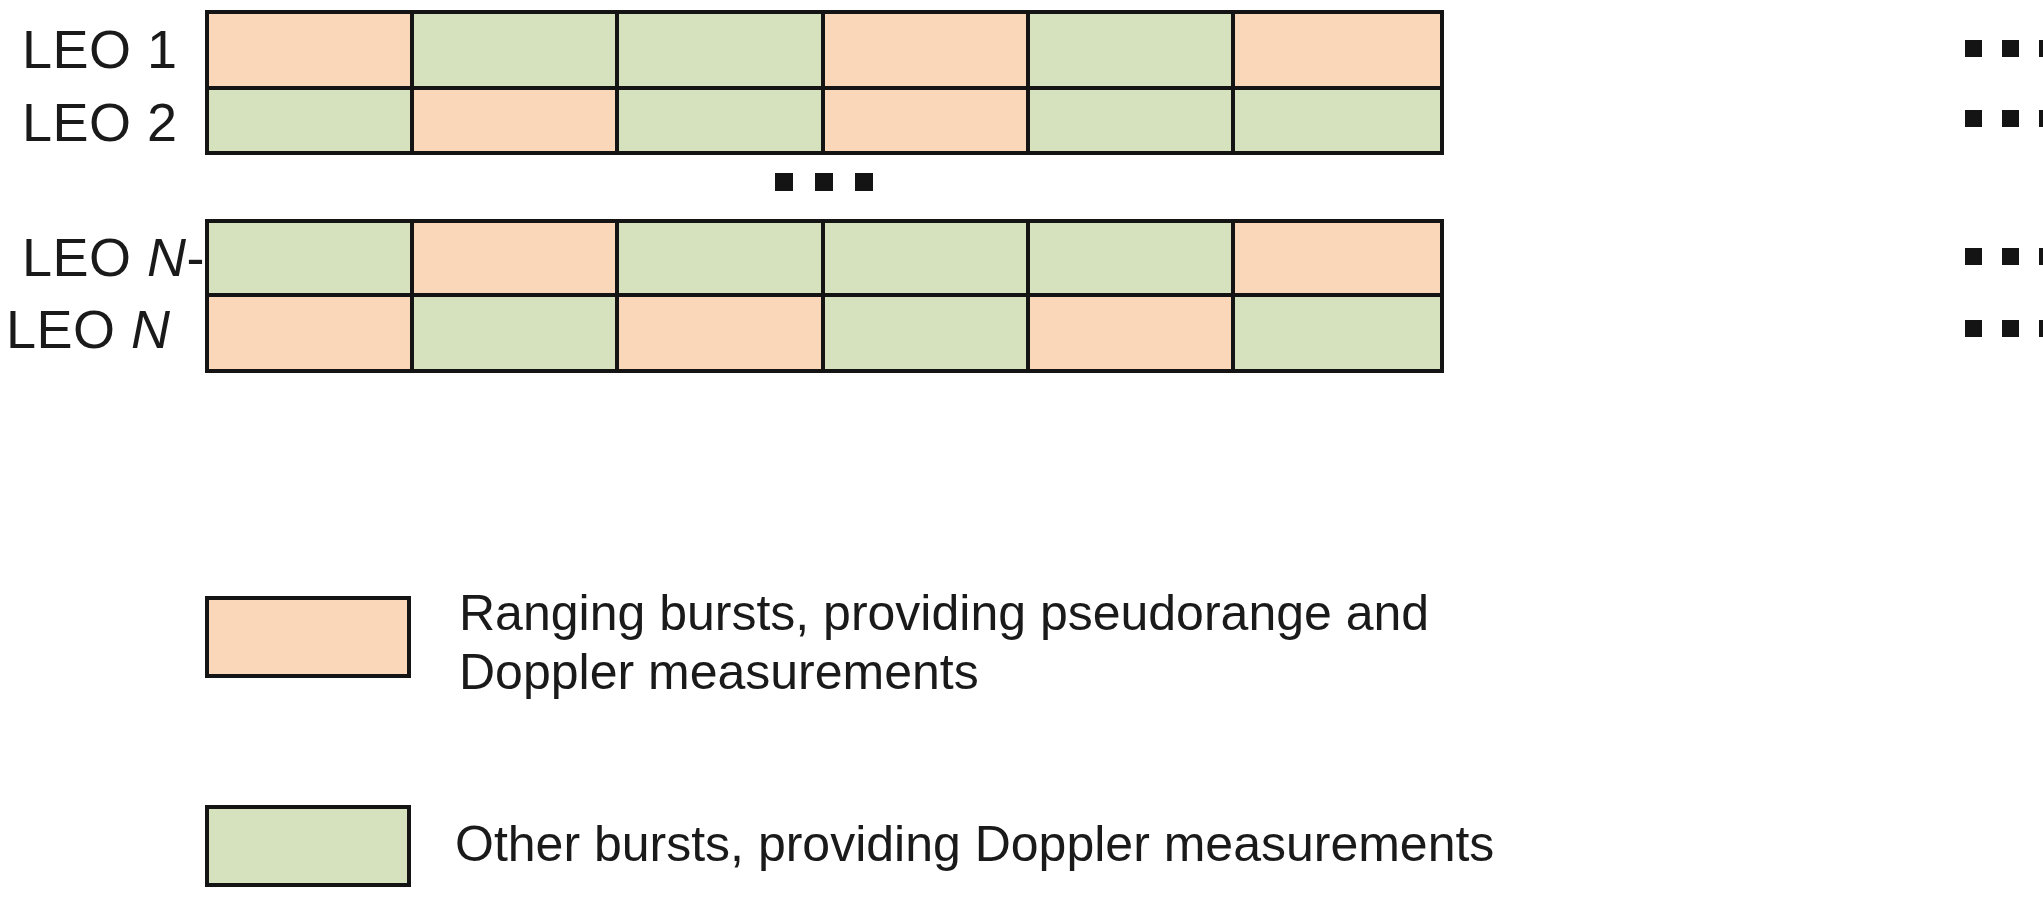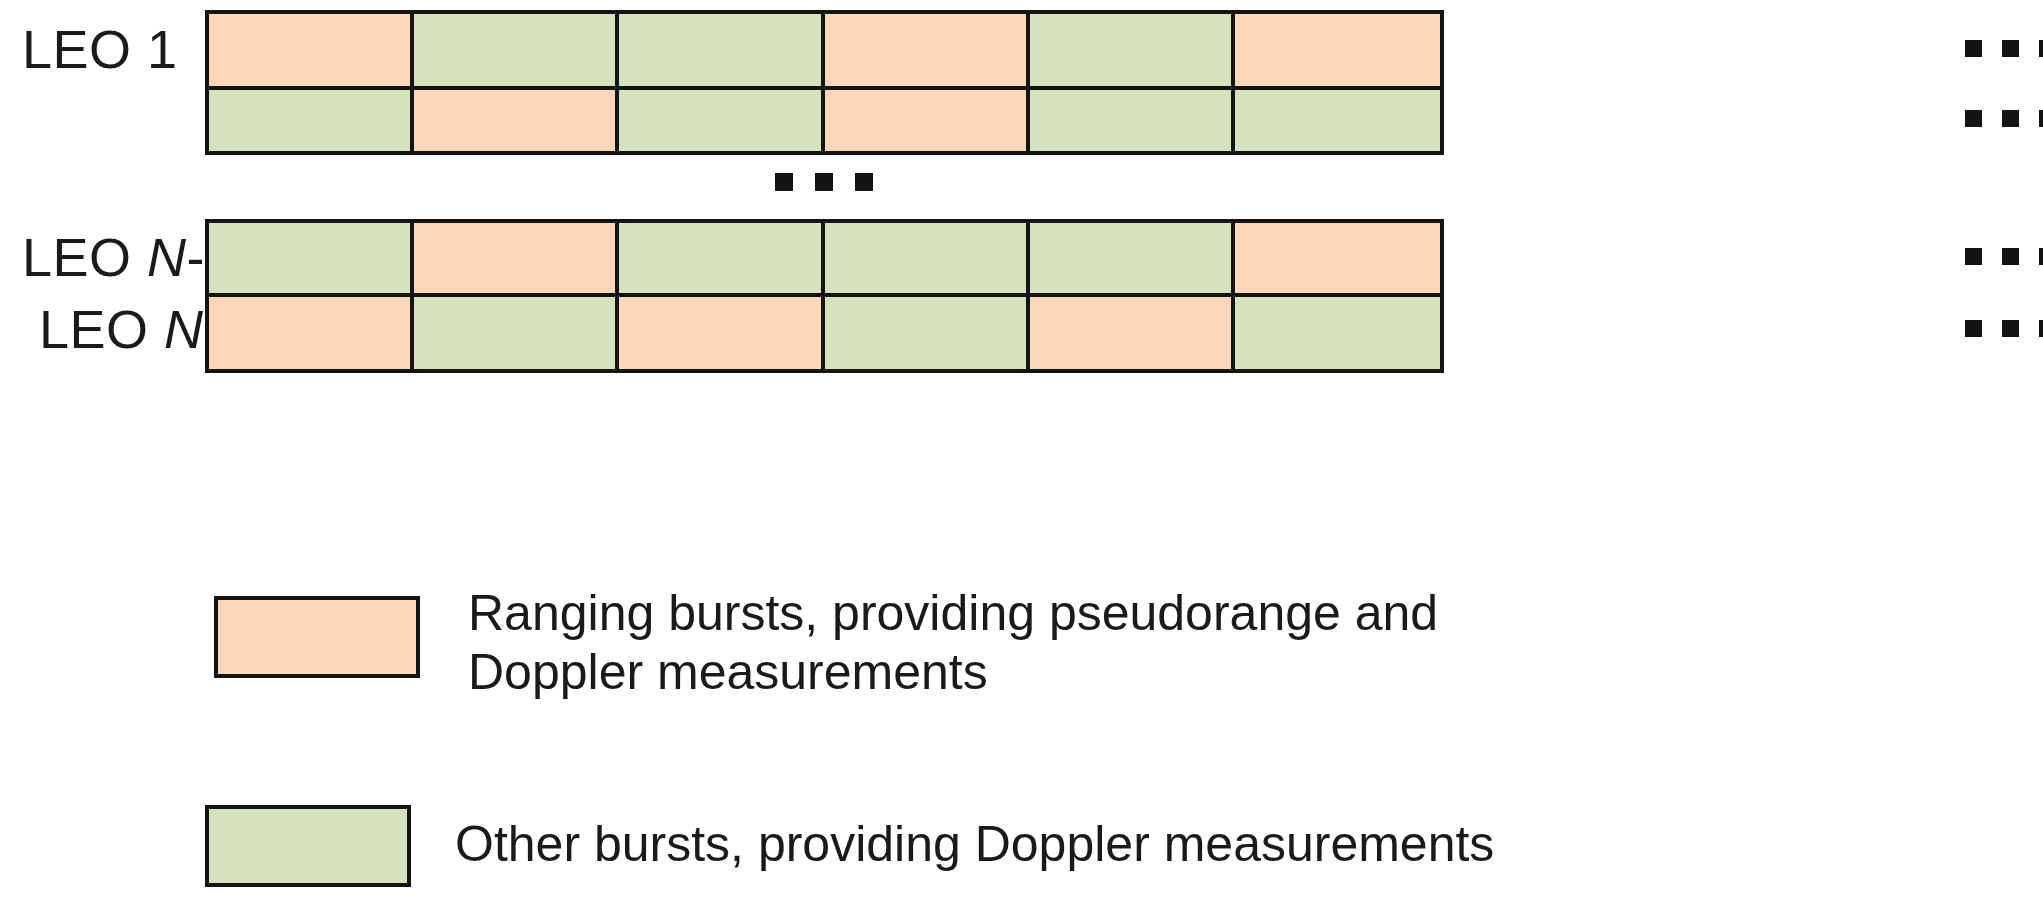--- a/index.html
+++ b/index.html
@@ -123,20 +123,23 @@
     <div class="cell other"></div>
     <div class="cell ranging"></div>
   </div>
 
   <div class="ellipsis-h" style="left:1965px; top:40px;">
     <span class="dot"></span>
     <span class="dot"></span>
     <span class="dot"></span>
   </div>
 
+  <div class="row-label" style="left:22px; top:95px;">
+    <span>LEO </span><span class="ital"></span><span>2</span>
+  </div>
 
   <div class="burst-row last-of-pair" style="left:205px; top:86px; width:1239px; height:69px;">
     <div class="cell other"></div>
     <div class="cell ranging"></div>
     <div class="cell other"></div>
     <div class="cell ranging"></div>
     <div class="cell other"></div>
     <div class="cell other"></div>
   </div>
 
@@ -164,40 +167,40 @@
     <div class="cell other"></div>
     <div class="cell ranging"></div>
   </div>
 
   <div class="ellipsis-h" style="left:1965px; top:248px;">
     <span class="dot"></span>
     <span class="dot"></span>
     <span class="dot"></span>
   </div>
 
-  <div class="row-label" style="left:39px; top:302px;">
+  <div class="row-label" style="left:6px; top:302px;">
     <span>LEO </span><span class="ital">N</span><span></span>
   </div>
 
   <div class="burst-row last-of-pair" style="left:205px; top:293px; width:1239px; height:80px;">
     <div class="cell ranging"></div>
     <div class="cell other"></div>
     <div class="cell ranging"></div>
     <div class="cell other"></div>
     <div class="cell ranging"></div>
     <div class="cell other"></div>
   </div>
 
   <div class="ellipsis-h" style="left:1965px; top:320px;">
     <span class="dot"></span>
     <span class="dot"></span>
     <span class="dot"></span>
   </div>
 
-  <div class="legend-item" style="left:214px; top:596px;">
+  <div class="legend-item" style="left:205px; top:596px;">
     <div class="legend-swatch ranging"></div>
     <div class="legend-text ranging-text">Ranging bursts, providing pseudorange and
 Doppler measurements</div>
   </div>
 
   <div class="legend-item" style="left:205px; top:805px;">
     <div class="legend-swatch other"></div>
     <div class="legend-text other-text">Other bursts, providing Doppler measurements</div>
   </div>
 

